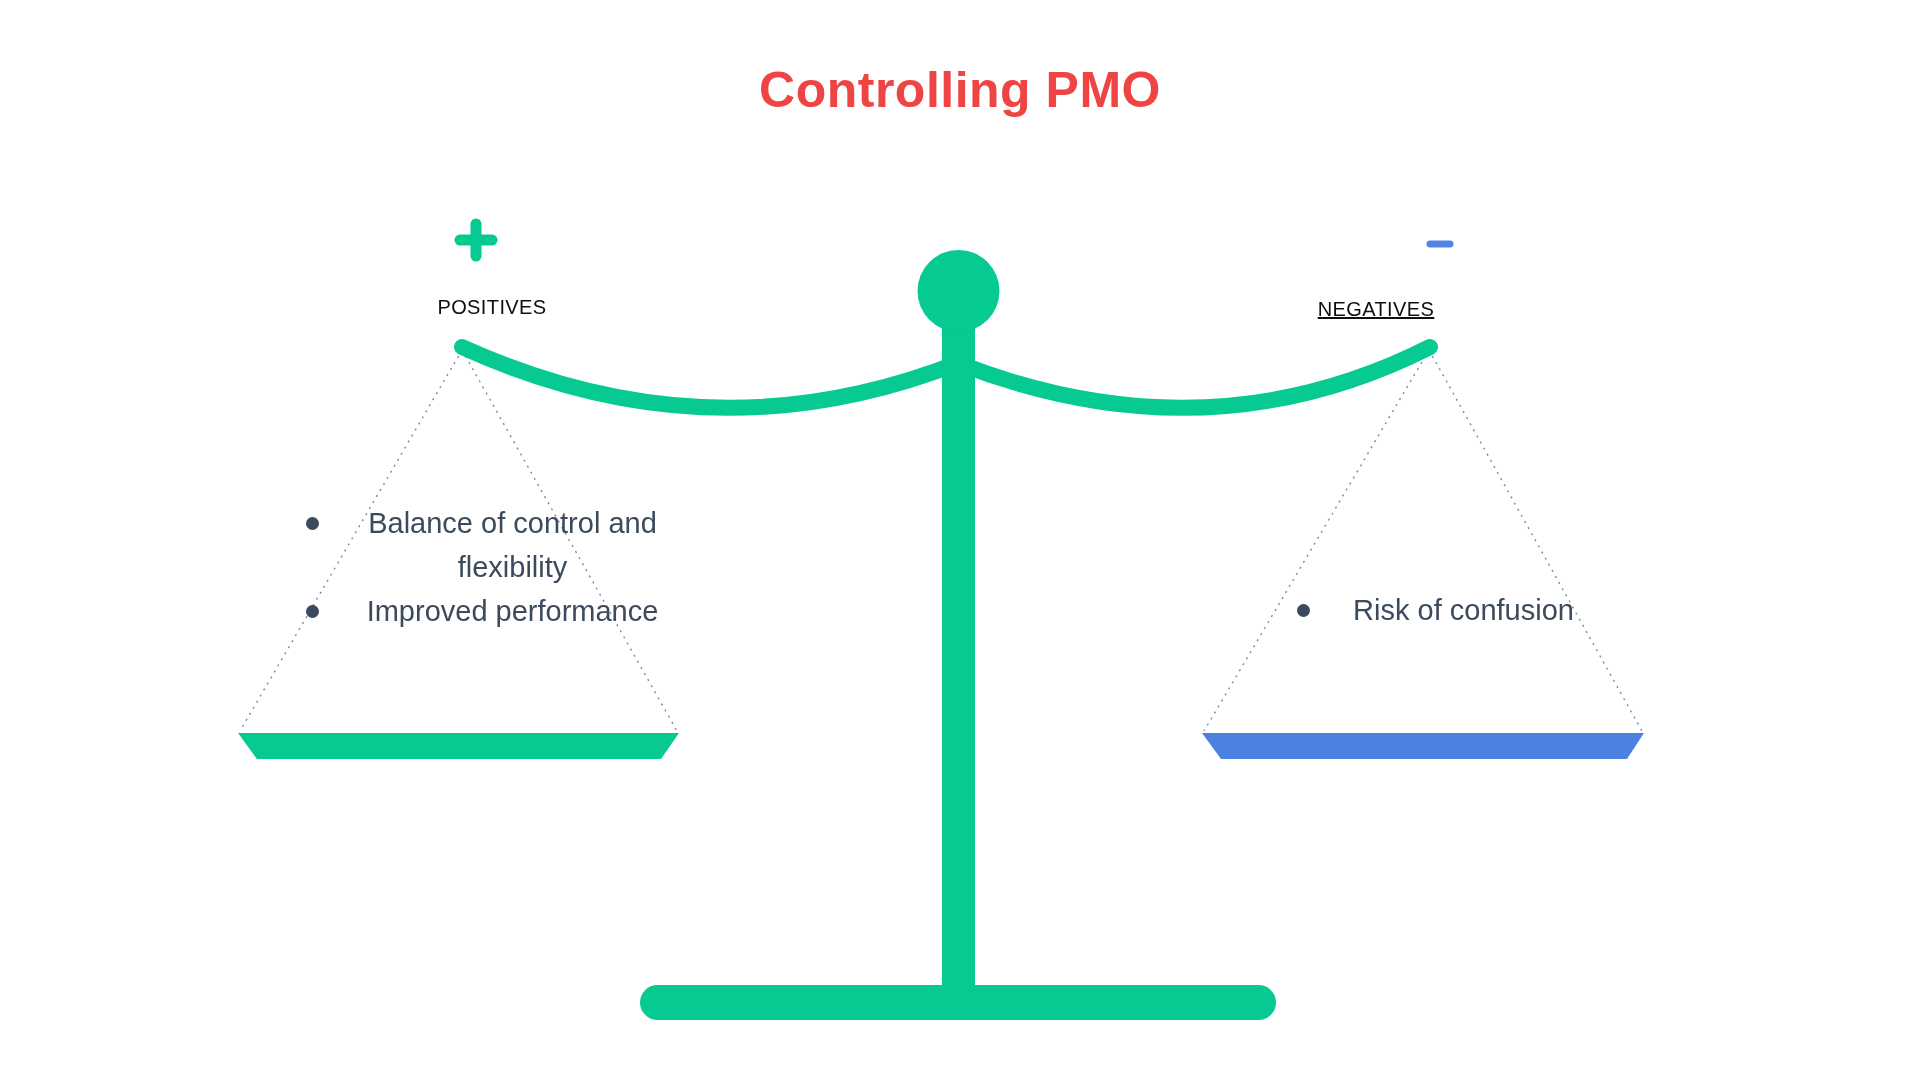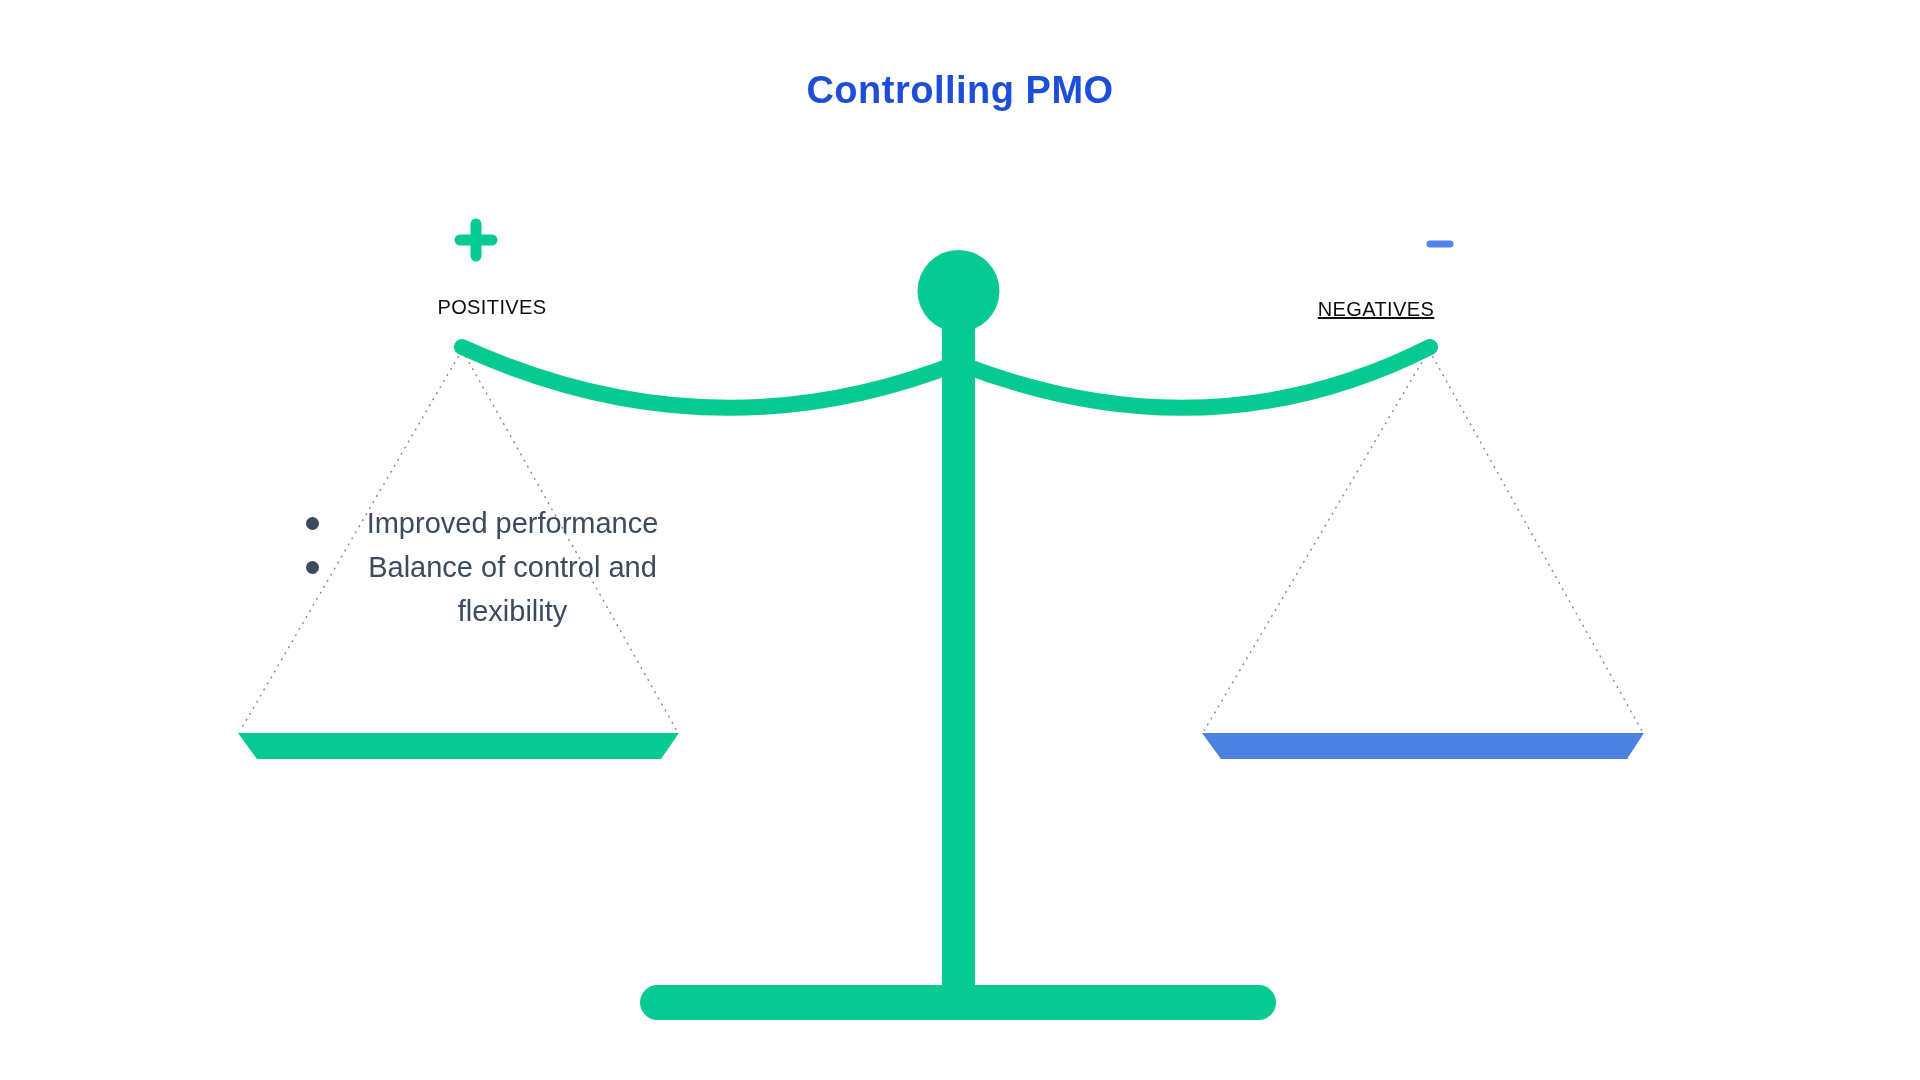--- a/index.html
+++ b/index.html
@@ -15,25 +15,25 @@
     background: #ffffff;
     overflow: hidden;
   }
   .page-title {
     position: absolute;
     top: 62px;
     left: 0;
     width: 1920px;
     margin: 0;
     text-align: center;
-    font-size: 38px;
+    font-size: 50px;
     line-height: 56px;
     font-weight: 700;
     letter-spacing: 0.5px;
-    color: #1d4ed8;
+    color: #ef4444;
   }
   .scale-svg {
     position: absolute;
     left: 0;
     top: 0;
     width: 1920px;
     height: 1080px;
   }
   .sign-icon {
     position: absolute;
@@ -115,22 +115,28 @@
   <svg class="sign-icon minus-wrap" width="28" height="12" viewBox="0 0 28 12" aria-hidden="true">
     <line x1="4" y1="6" x2="24" y2="6" stroke="#5184e8" stroke-width="7" stroke-linecap="round"></line>
   </svg>
 
   <div class="side-label label-positives">POSITIVES</div>
   <div class="side-label label-negatives">NEGATIVES</div>
 
   <ul class="bullet-list list-left">
     <li class="bullet-item">
       <span class="bullet-dot"></span>
-      <span class="bullet-text">Improved performance</span>
+      <span class="bullet-text">Balance of control and flexibility</span>
     </li>
     <li class="bullet-item">
       <span class="bullet-dot"></span>
-      <span class="bullet-text">Balance of control and flexibility</span>
+      <span class="bullet-text">Improved performance</span>
     </li>
   </ul>
 
+  <ul class="bullet-list list-right">
+    <li class="bullet-item">
+      <span class="bullet-dot"></span>
+      <span class="bullet-text">Risk of confusion</span>
+    </li>
+  </ul>
 
 </div>
 
 </body></html>

